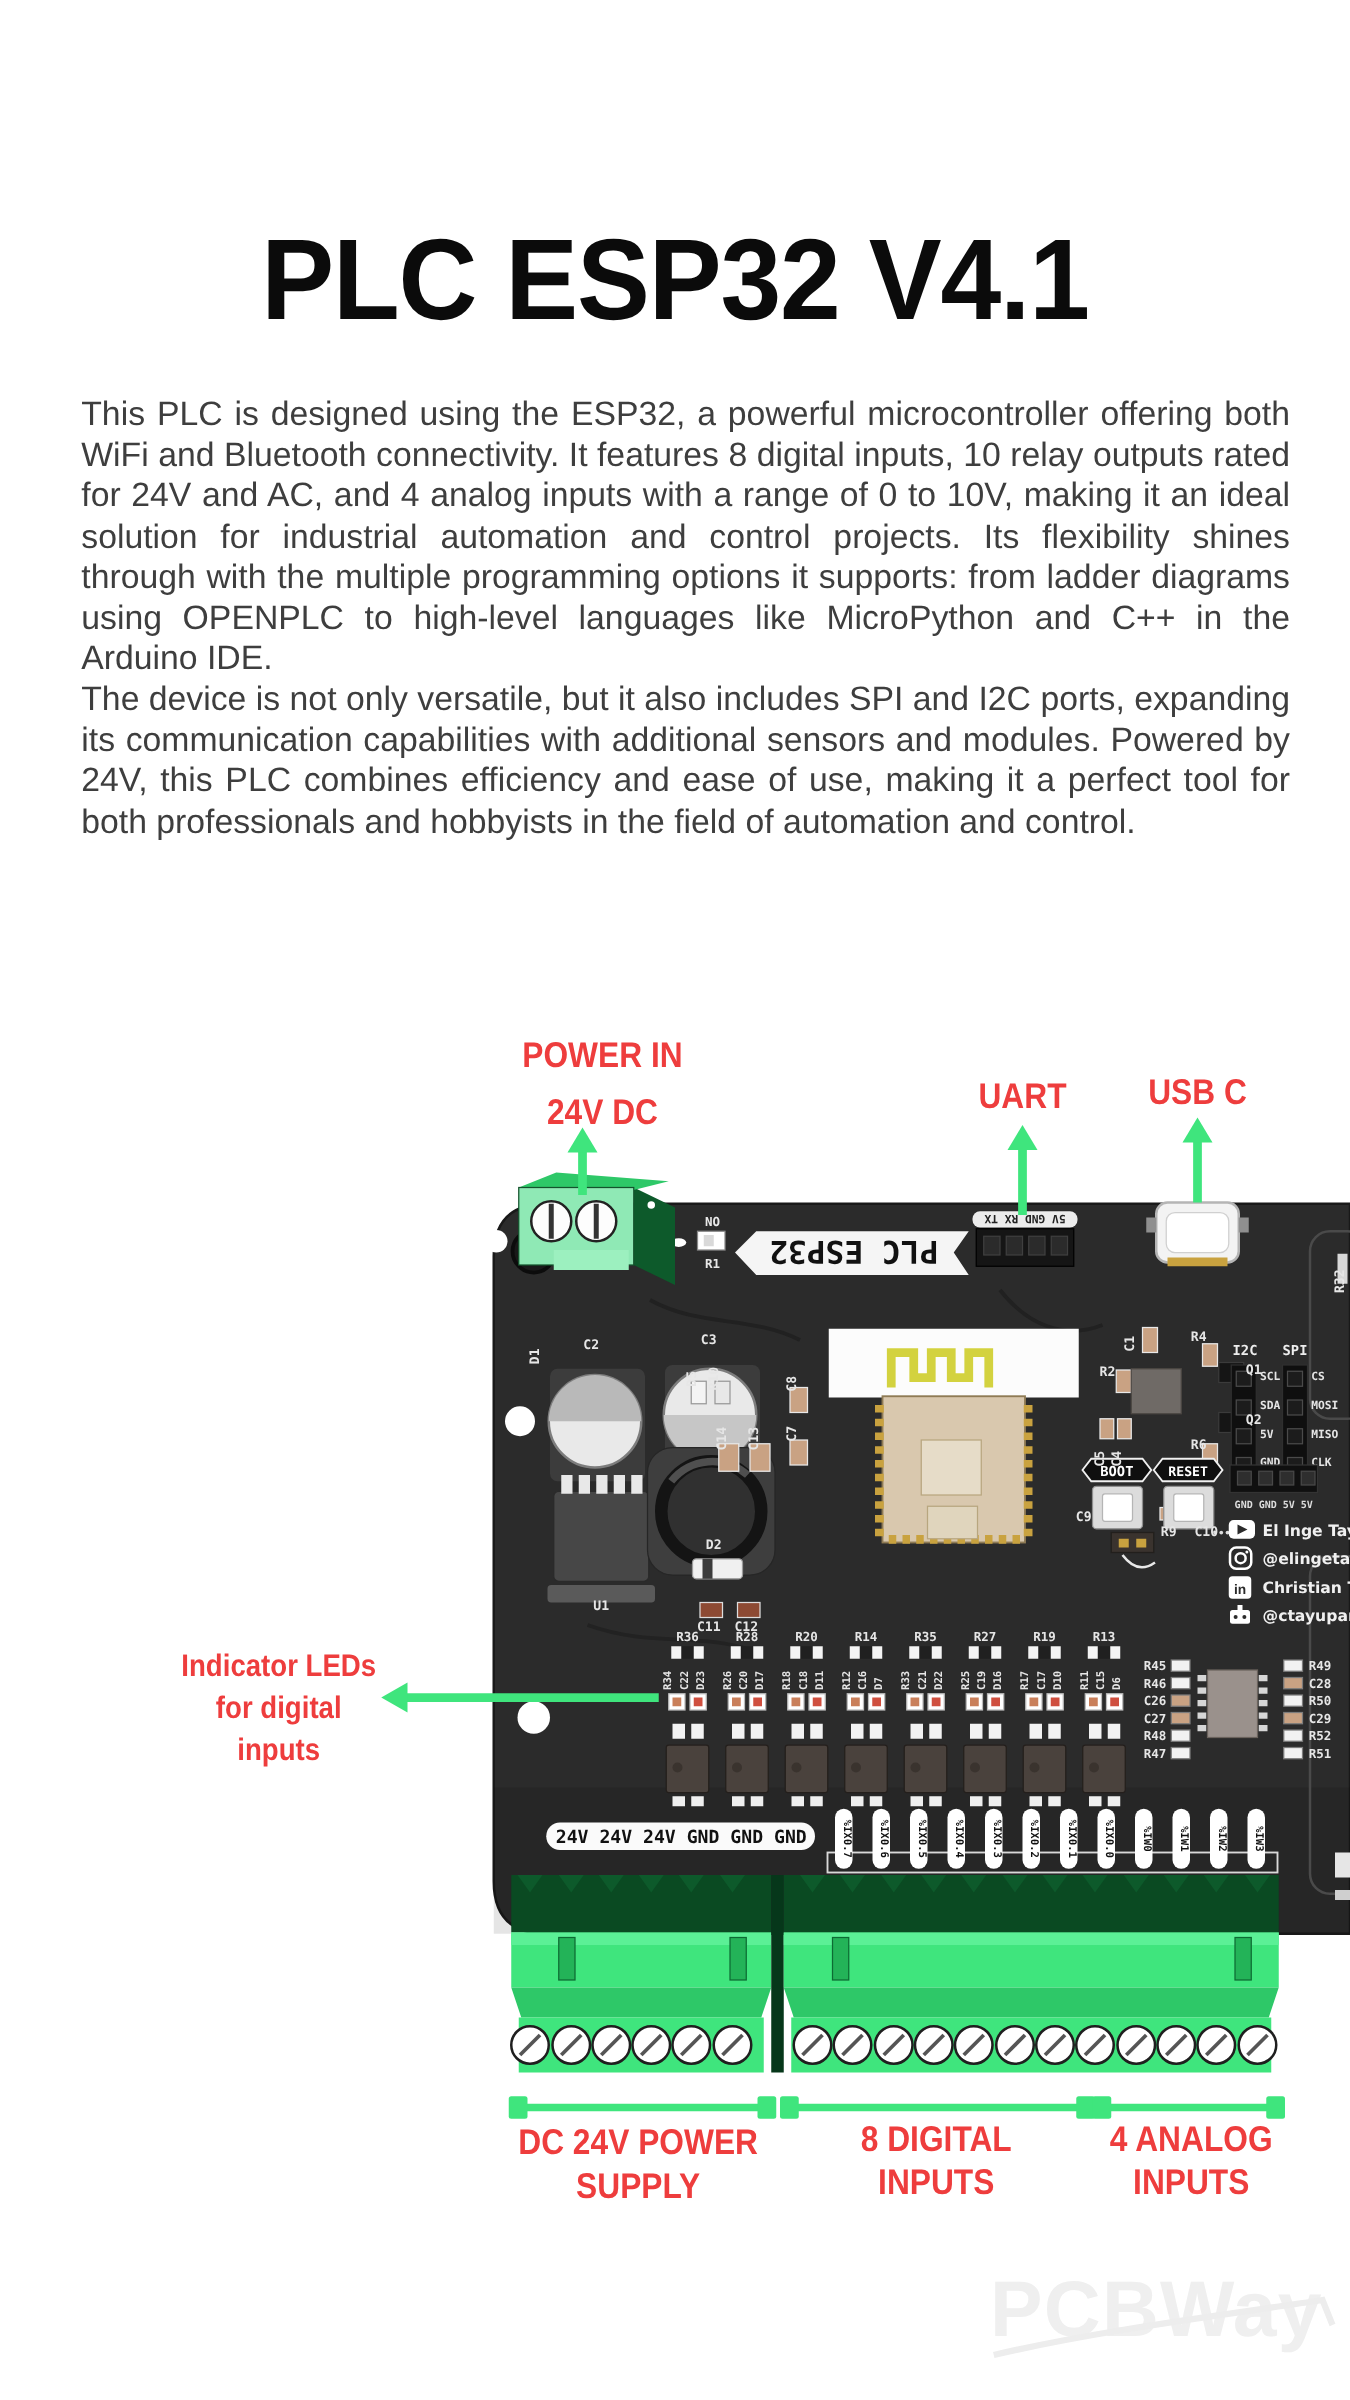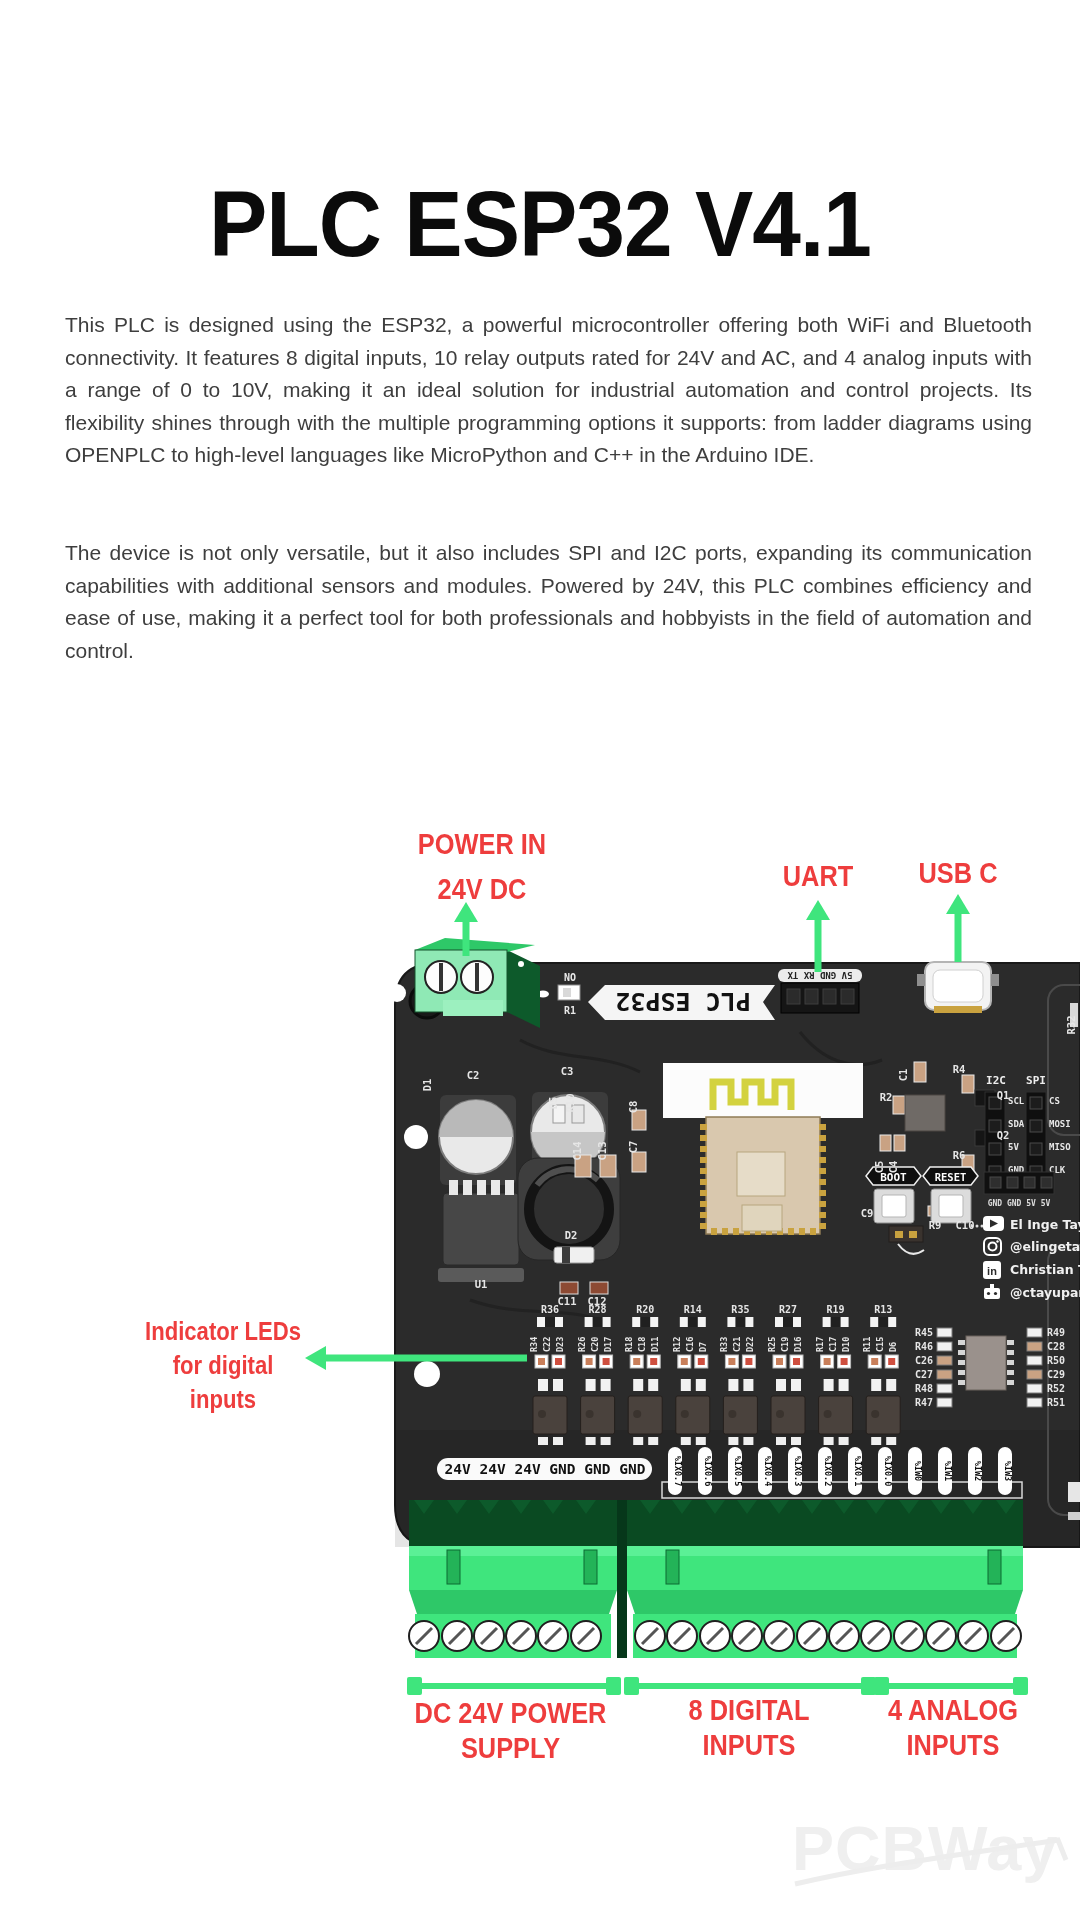--- a/index.html
+++ b/index.html
@@ -2,21 +2,21 @@
 <html style="--red: #ee3d3d; --green: #3fe57d; --green_hi: #5bf096; --green_mid: #2ec868; --green_deep: #0d5a2b; --green_teeth: #0a4a22; --mint: #9cf0bf; --term_light: #8fe9b5; --board: #2b2b2b; --title: #0b0b0b; --body_text: #3e3e3e; --watermark: #efefef; --silk: #e8e8e8; --module_tan: #d9c8ae; --antenna_yellow: #d3d23f;"><head>
 <meta charset="utf-8">
 <style>
   html,body{margin:0;padding:0;}
   body{width:1080px;height:1920px;position:relative;background:#ffffff;
        font-family:"Liberation Sans",sans-serif;overflow:hidden;}
   .title{position:absolute;top:110px;left:0;width:1080px;text-align:center;
          font-size:92px;font-weight:bold;color:var(--title);letter-spacing:-1px;
          transform:scaleX(0.95);transform-origin:center;}
   .para{position:absolute;left:65px;width:967px;text-align:justify;
-        font-size:21px;line-height:32.5px;color:var(--body_text);}
+        font-size:27px;line-height:32.5px;color:var(--body_text);}
   #para1{top:288px;}
   #para2{top:516px;}
   .red{position:absolute;color:var(--red);font-weight:bold;text-align:center;
        transform:scaleX(0.94) scaleY(1.06);transform-origin:center top;}
   #lbl-power{left:397px;top:822px;width:170px;font-size:27px;line-height:43px;}
   #lbl-uart{left:778px;top:861px;width:80px;font-size:27px;}
   #lbl-usbc{left:910px;top:858px;width:96px;font-size:27px;}
   #lbl-ind{left:123px;top:1315px;width:200px;font-size:23.5px;line-height:32px;}
   #lbl-dc{left:408px;top:1697px;width:205px;font-size:27px;line-height:33px;}
   #lbl-dig{left:658px;top:1694px;width:182px;font-size:27px;line-height:33px;}

